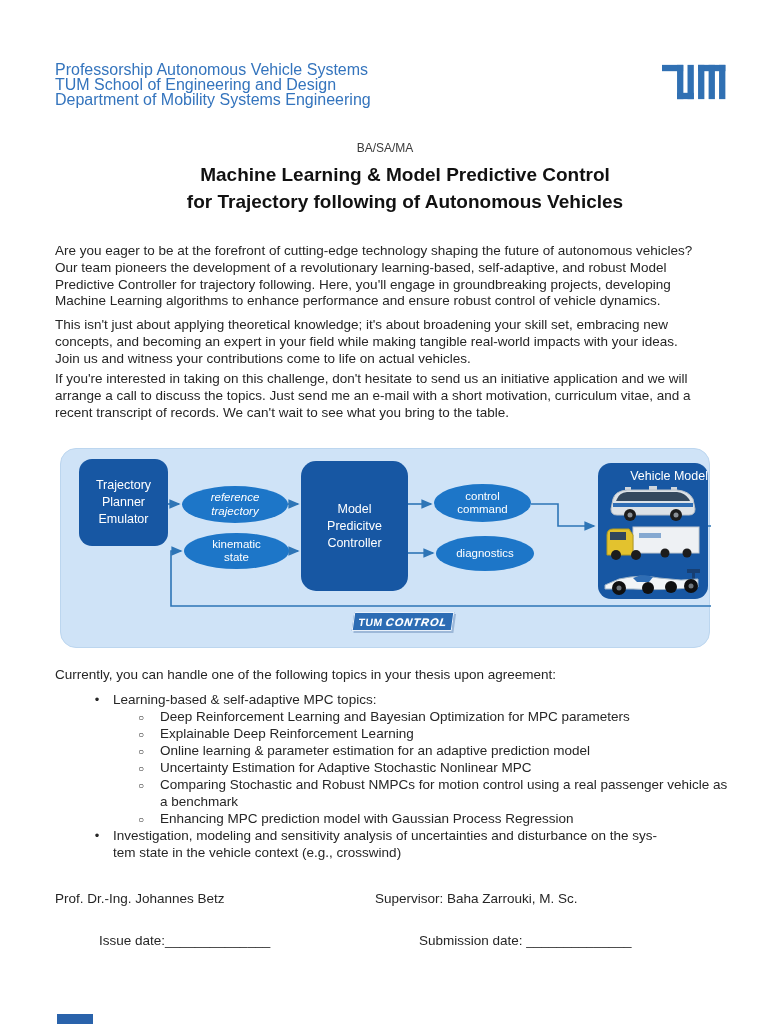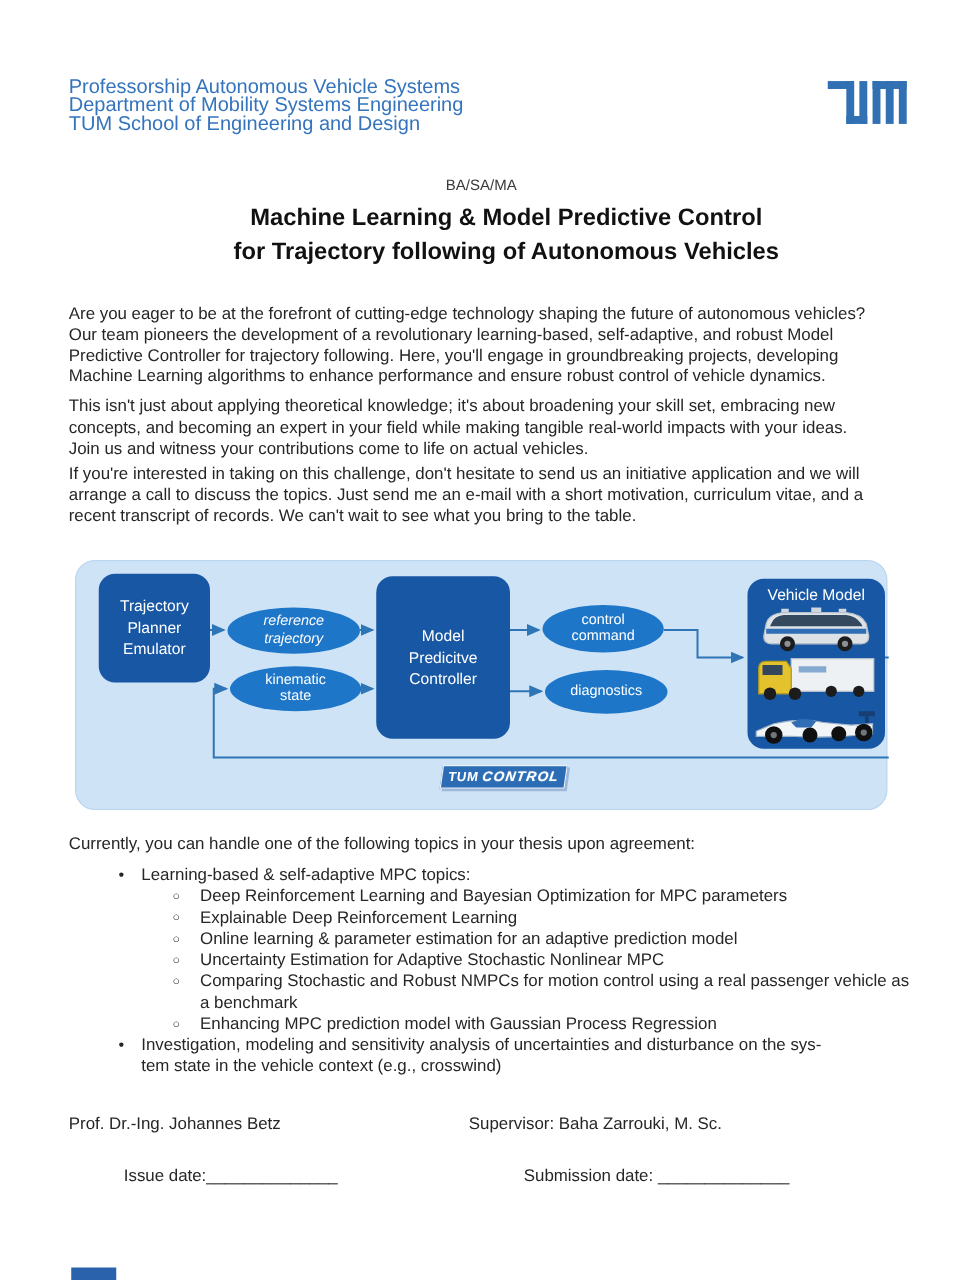--- a/index.html
+++ b/index.html
@@ -24,27 +24,27 @@
   .para{position:absolute;left:55px;width:680px;font-size:13.5px;line-height:16.8px;}
   .p1{top:243px;} .p2{top:317px;} .p3{top:371px;}
 
   
   .diagram{position:absolute;left:60px;top:448px;width:650px;height:200px;background:var(--background);border:1px solid #bcd6ef;border-radius:16px;}
   .arrows{position:absolute;left:0;top:0;width:650px;height:187px;}
   .node{position:absolute;display:flex;align-items:center;justify-content:center;text-align:center;color:#ffffff;}
   .block{background:var(--block);border-radius:13px;font-size:12.5px;line-height:17px;}
   .signal{background:var(--signal);border-radius:50%;font-size:11.5px;line-height:13.5px;}
   .planner{left:18px;top:10px;width:89px;height:87px;}
-  .mpc{left:240px;top:12px;width:107px;height:130px;}
+  .mpc{left:240px;top:12px;width:107px;height:130px;border-radius:15px;}
   .ref{left:121px;top:37px;width:106px;height:37px;font-style:italic;}
   .kin{left:123px;top:84px;width:105px;height:36px;}
   .ctl{left:373px;top:35px;width:97px;height:38px;}
   .diag{left:375px;top:87px;width:98px;height:35px;}
   .vm{left:537px;top:14px;width:110px;height:136px;background:var(--block);border-radius:13px;position:absolute;}
-  .vm-label{color:#fff;font-size:12.5px;text-align:center;margin-top:6px;}
+  .vm-label{color:#fff;font-size:12.5px;text-align:right;margin-top:6px;}
   .vm svg{display:block;margin:2px auto 0 auto;}
   .badge{position:absolute;left:292px;top:163px;width:100px;height:19px;background:#2c6cb4;border:1px solid #e8f0fa;
          box-shadow:2px 2px 0 #9db8d8;transform:skewX(-8deg);display:flex;align-items:center;justify-content:center;gap:3px;}
   .badge .b-tum{color:#fff;font-weight:800;font-size:10.5px;letter-spacing:.5px;}
   .badge .b-ctl{color:#fff;font-weight:800;font-style:italic;font-size:11px;letter-spacing:1px;text-shadow:0 0 1px #9cc2e8;}
 
   
   .intro{position:absolute;left:55px;top:667px;font-size:13.5px;}
   .topics{position:absolute;left:55px;top:691px;width:690px;font-size:13.5px;list-style:none;}
   .topics li{position:relative;line-height:17px;}
@@ -58,22 +58,22 @@
   .f-right{position:absolute;left:320px;top:0;}
   .next-page-fragment{position:absolute;left:57px;top:1014px;width:36px;height:10px;background:#2a63ab;}
 </style>
 </head>
 <body>
 
 <div class="page">
 
   <div class="dept">
     <div>Professorship Autonomous Vehicle Systems</div>
+    <div>TUM School of Engineering and Design</div>
     <div>Department of Mobility Systems Engineering</div>
-    <div>TUM School of Engineering and Design</div>
   </div>
 
   <svg class="tum-logo" width="64" height="36" viewBox="0 0 71 38">
     <g fill="#3070b3">
       <rect x="0" y="0" width="23.5" height="7"></rect>
       <rect x="16.7" y="0" width="7" height="38"></rect>
       <rect x="16.7" y="31" width="18.6" height="7"></rect>
       <rect x="28.3" y="0" width="7" height="38"></rect>
       <rect x="40" y="0" width="30.3" height="7"></rect>
       <rect x="40" y="0" width="7" height="38"></rect>

